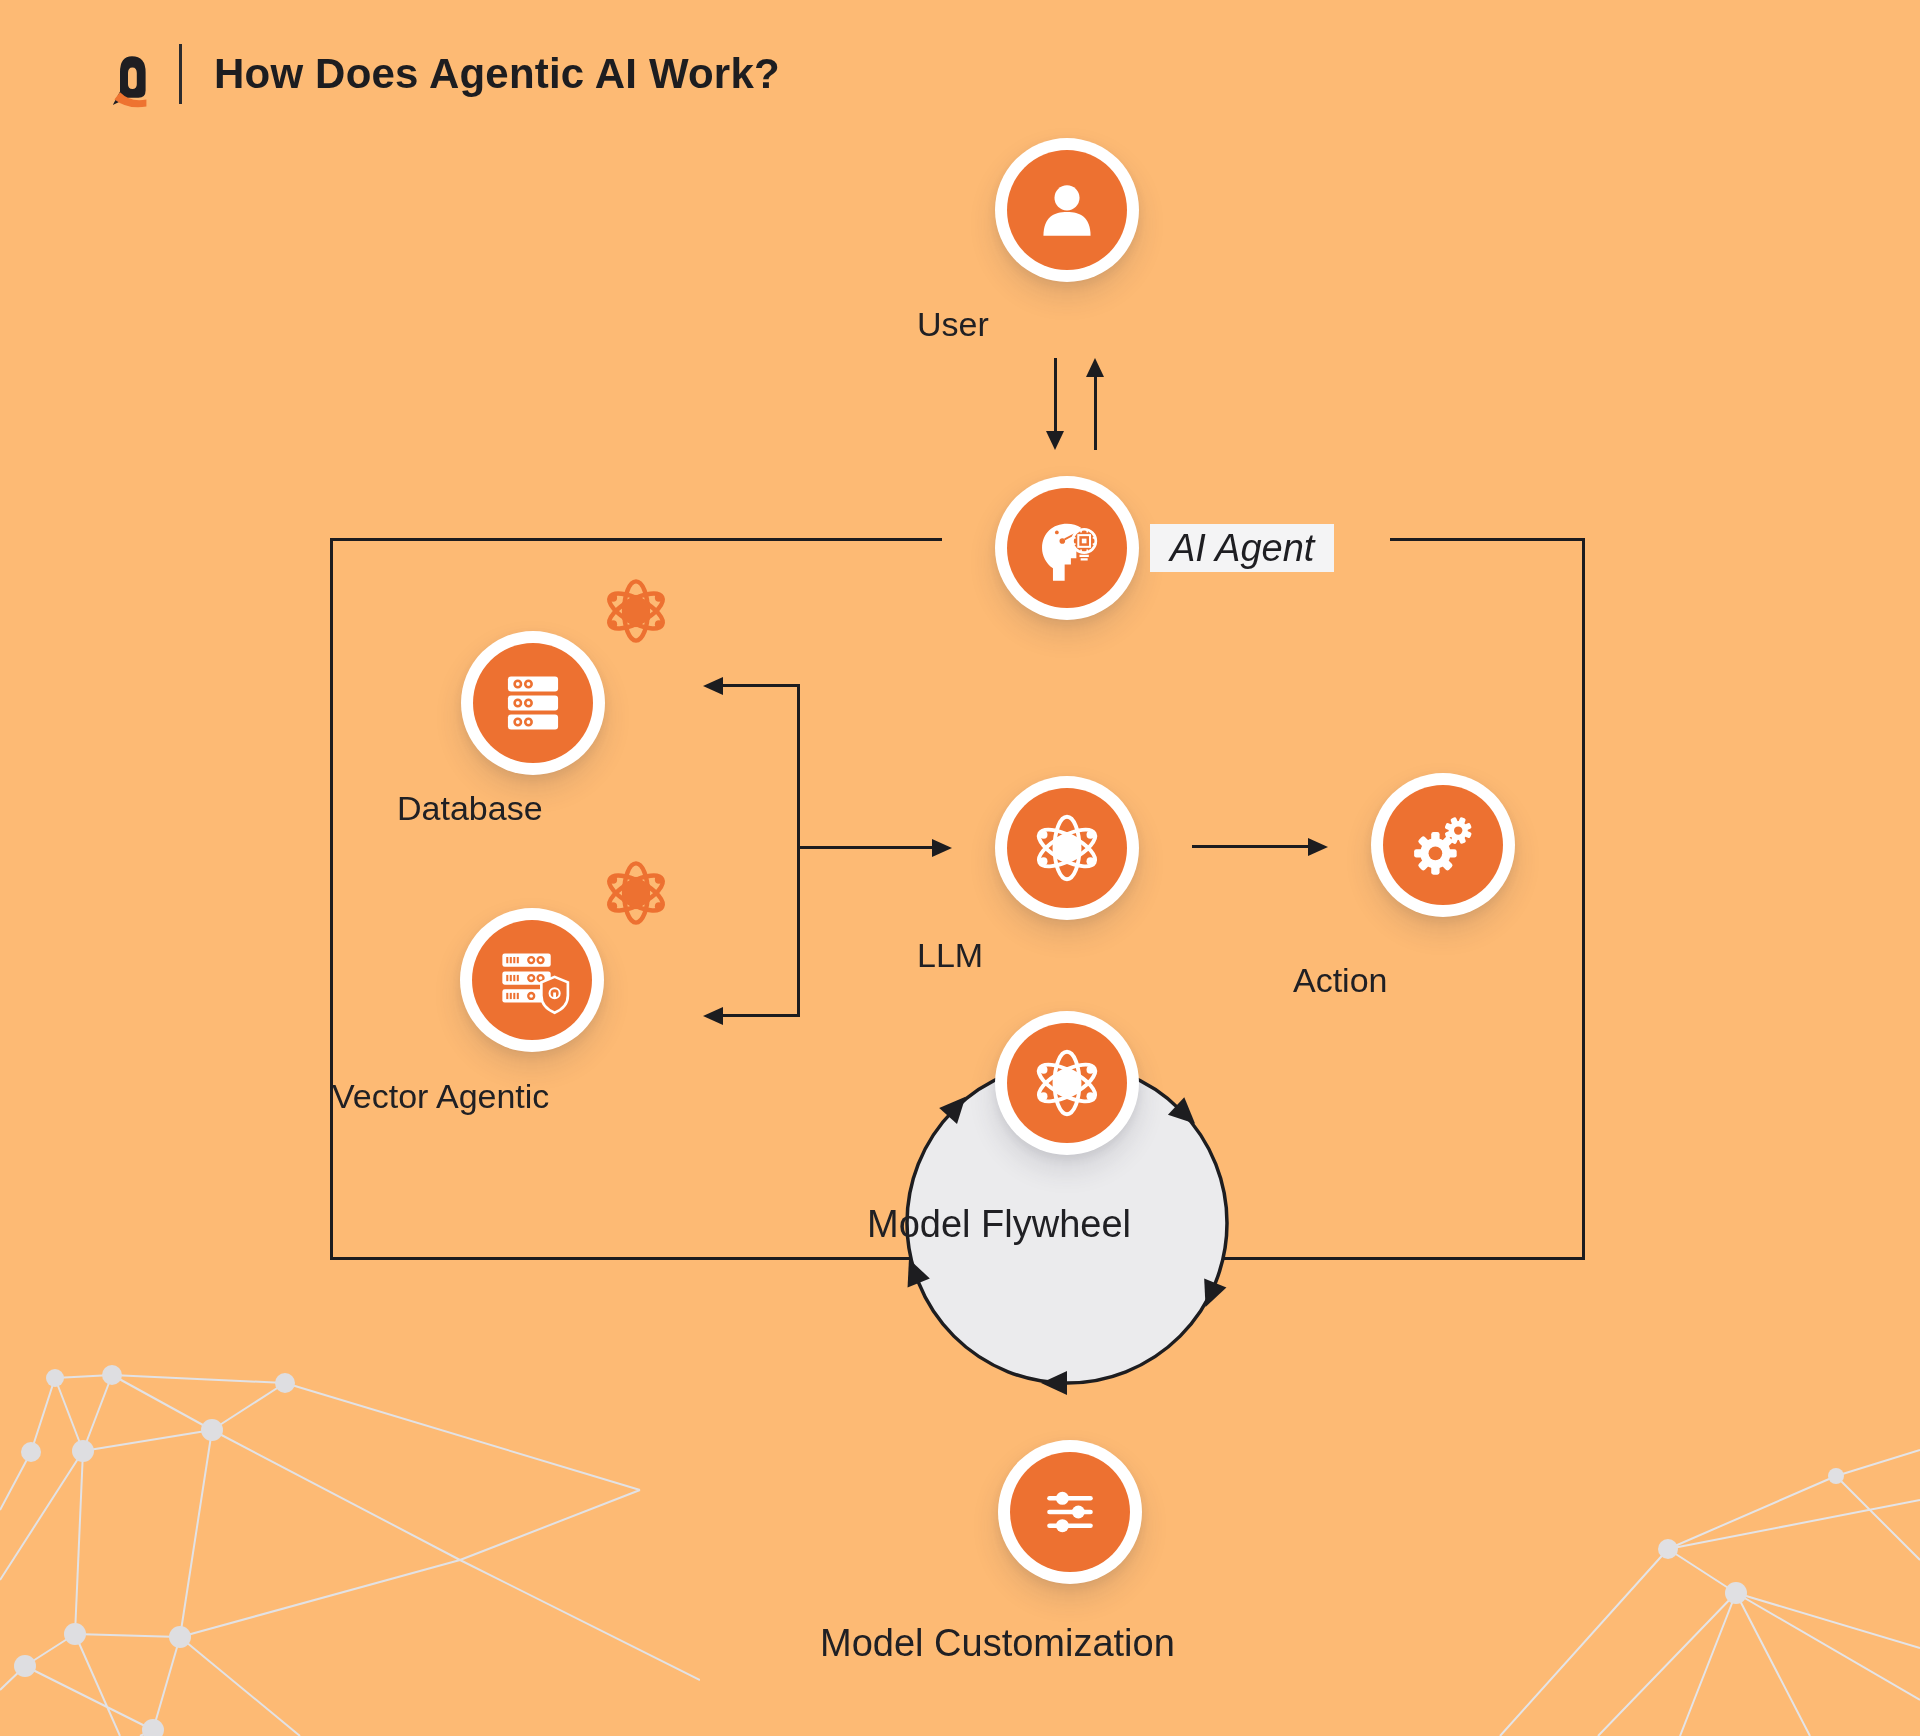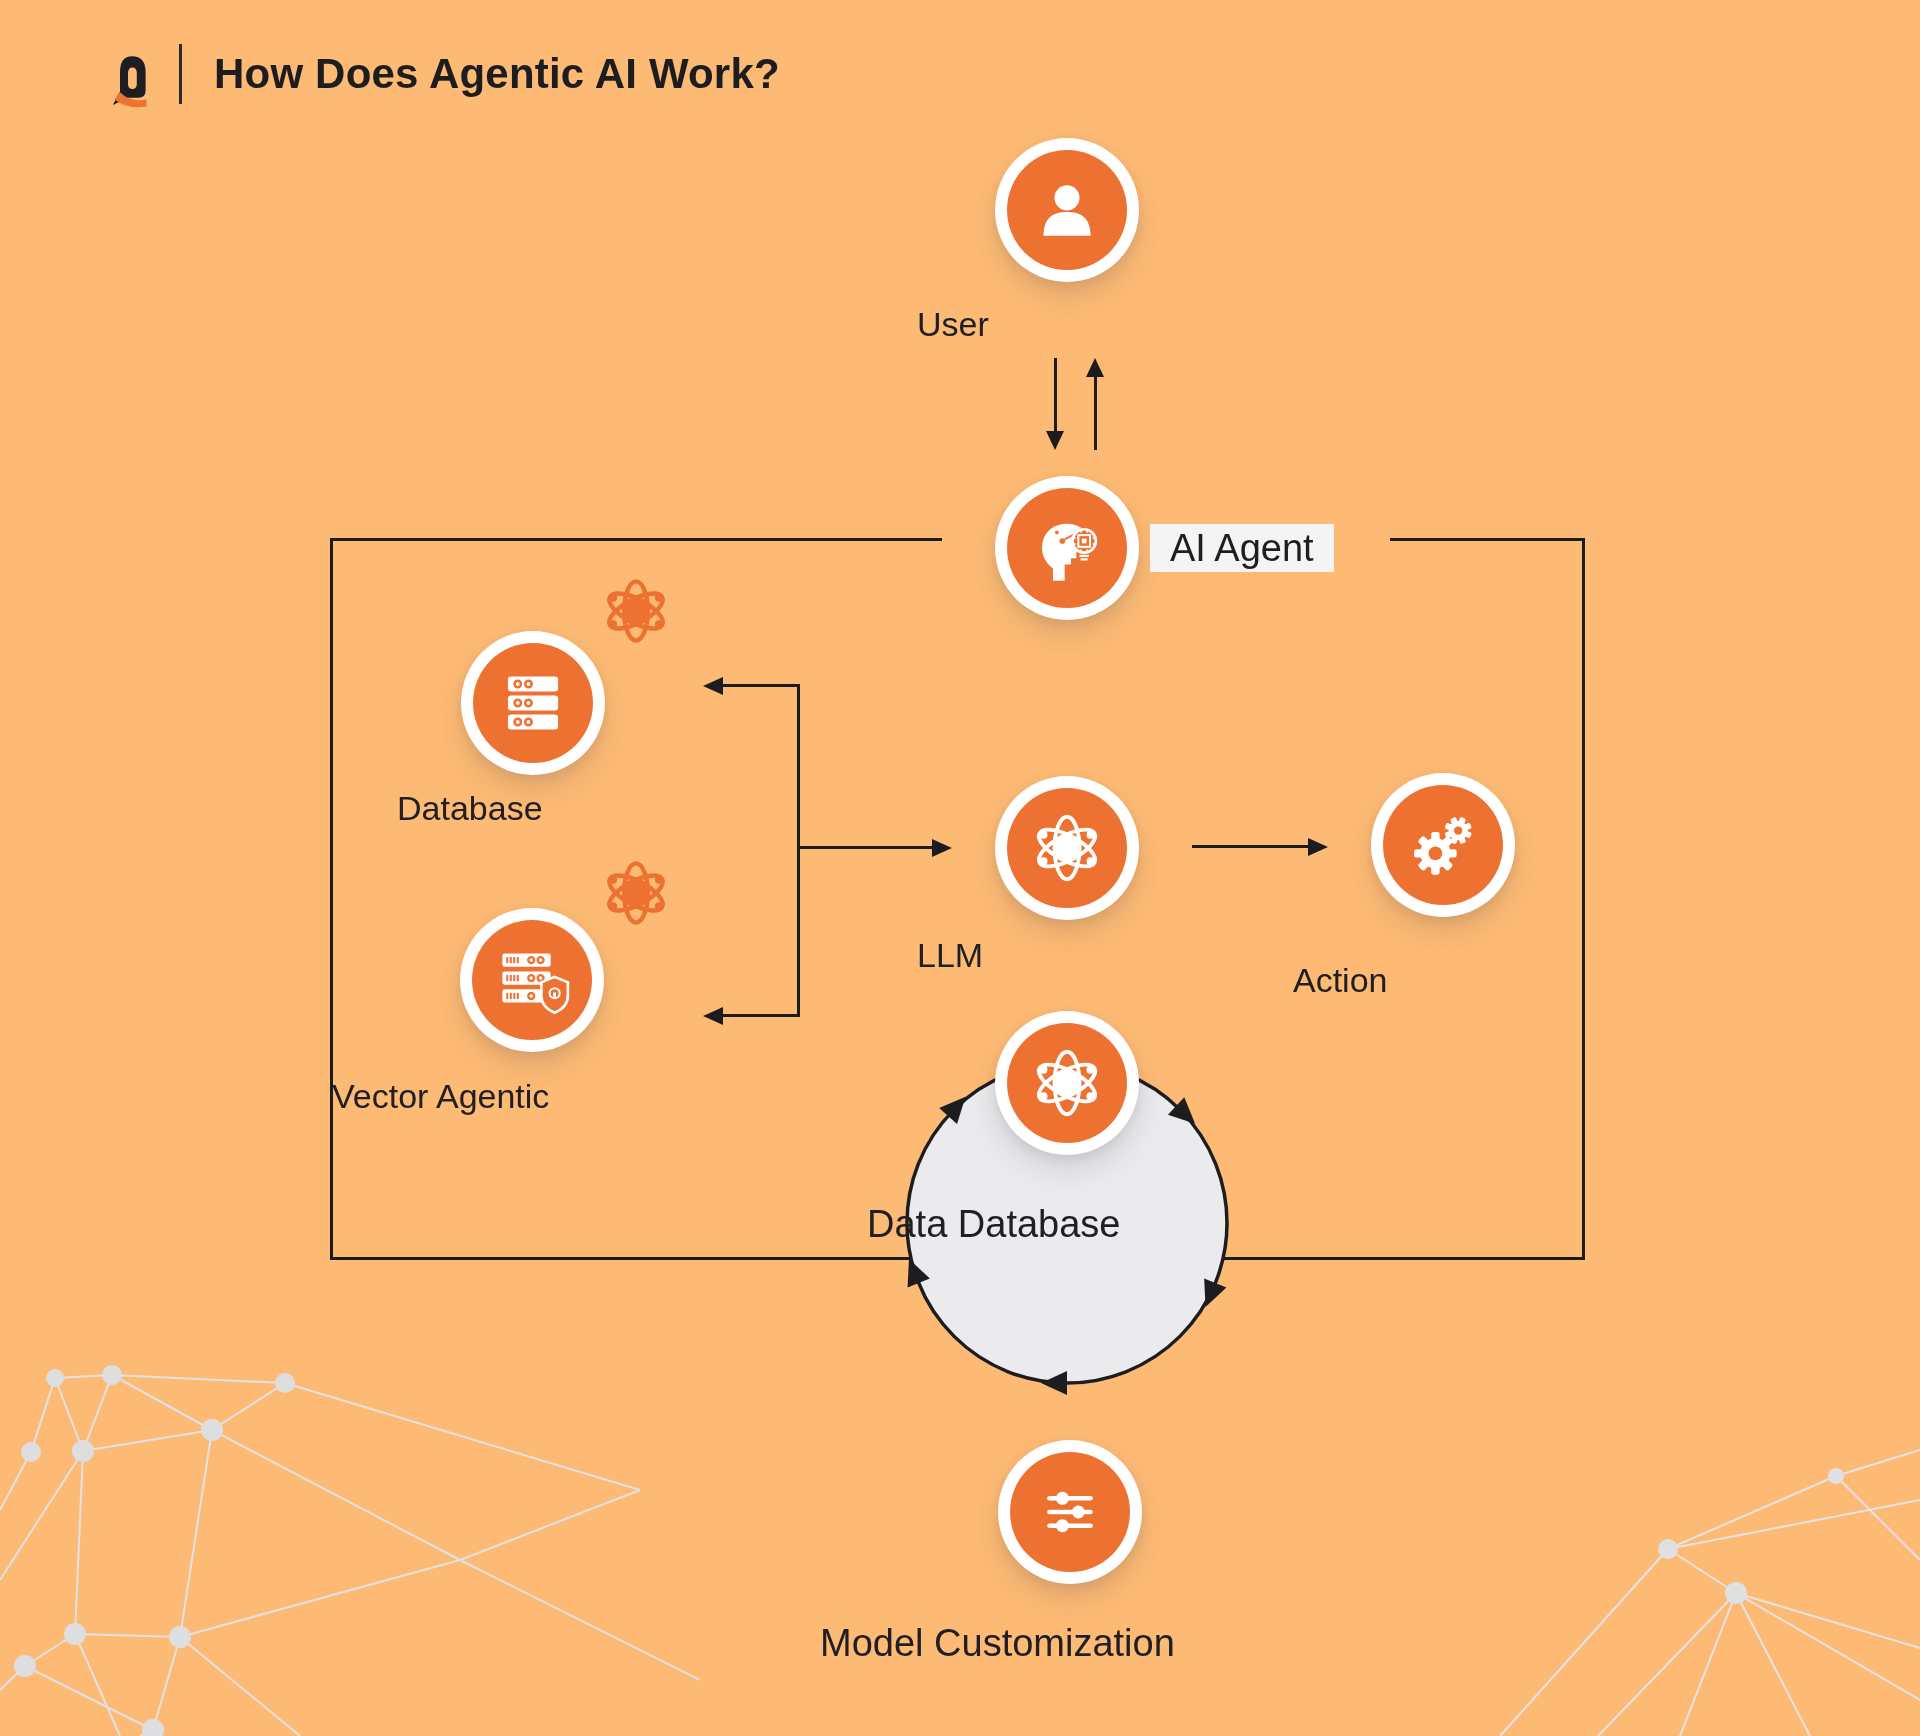--- a/index.html
+++ b/index.html
@@ -33,21 +33,21 @@
   .tri.right{border-top:9px solid transparent;border-bottom:9px solid transparent;border-left:20px solid #1c1c1f;}
   .tri.down {border-left:9px solid transparent;border-right:9px solid transparent;border-top:19px solid #1c1c1f;}
   .tri.up   {border-left:9px solid transparent;border-right:9px solid transparent;border-bottom:19px solid #1c1c1f;}
   
   .deco-atom{position:absolute;width:74px;height:74px;color:#ED7131;z-index:12;}
   .flywheel{position:absolute;left:877px;top:1033px;z-index:20;}
   .fly-label{position:absolute;left:867px;top:1203px;width:400px;z-index:21;}
   .constellation{position:absolute;z-index:1;}
   .ai-agent-label{
     position:absolute;left:1150px;top:524px;height:48px;line-height:48px;z-index:31;
-    background:#F4F4F5;padding:0 20px;font-size:38px;font-weight:500;color:#1e1e22;white-space:nowrap;
+    background:#F4F4F5;padding:0 20px;font-size:38px;font-weight:500;color:#1e1e22;white-space:nowrap;font-style:italic;
   }
 </style>
 </head>
 <body>
 
 <div class="stage">
 
   <svg class="constellation" style="left:0;top:1350px" width="700" height="386" viewBox="0 0 700 386">
     <g stroke="#E2E2E5" stroke-width="2" fill="none">
       <path d="M55 28 L112 25 L285 33 M55 28 L31 102 M55 28 L83 101 M112 25 L83 101 M112 25 L212 80 M285 33 L212 80 M285 33 L640 140 M212 80 L83 101 M212 80 L180 287 M31 102 L0 160 M83 101 L75 284 M83 101 L0 230 M212 80 L460 210 M640 140 L460 210 M75 284 L180 287 M75 284 L25 316 M25 316 L0 340 M25 316 L153 380 M180 287 L153 380 M180 287 L460 210 M153 380 L140 386 M460 210 L700 330 M180 287 L300 386 M75 284 L120 386"></path>
@@ -111,21 +111,21 @@
     <circle cx="190" cy="190" r="160" fill="#EBEBED"></circle>
     <circle cx="190" cy="190" r="160" fill="none" stroke="#1d1d20" stroke-width="3.5"></circle>
     <g fill="#1d1d20">
       <polygon points="0,-12 0,12 26,0" transform="translate(71.1,83.0) rotate(-48)"></polygon>
       <polygon points="0,-12 0,12 26,0" transform="translate(299.1,73.0) rotate(43)"></polygon>
       <polygon points="0,-12 0,12 26,0" transform="translate(338.3,250.0) rotate(112)"></polygon>
       <polygon points="0,-12 0,12 26,0" transform="translate(190,350) rotate(180)"></polygon>
       <polygon points="0,-12 0,12 26,0" transform="translate(41.7,250.0) rotate(248)"></polygon>
     </g>
   </svg>
-  <div class="nlabel blabel fly-label">Data Database</div>
+  <div class="nlabel blabel fly-label">Model Flywheel</div>
 
   <div class="node" style="left:995px;top:138px;">
     <div class="node-inner">
       <svg width="76" height="76" viewBox="0 0 100 100">
         <circle cx="50" cy="34" r="16.5" fill="#fff"></circle>
         <path d="M19 84 C19 59 33 52.5 50 52.5 C67 52.5 81 59 81 84 Z" fill="#fff"></path>
       </svg>
     </div>
   </div>
   <div class="nlabel" style="left:917px;top:305px;width:300px;">User</div>

